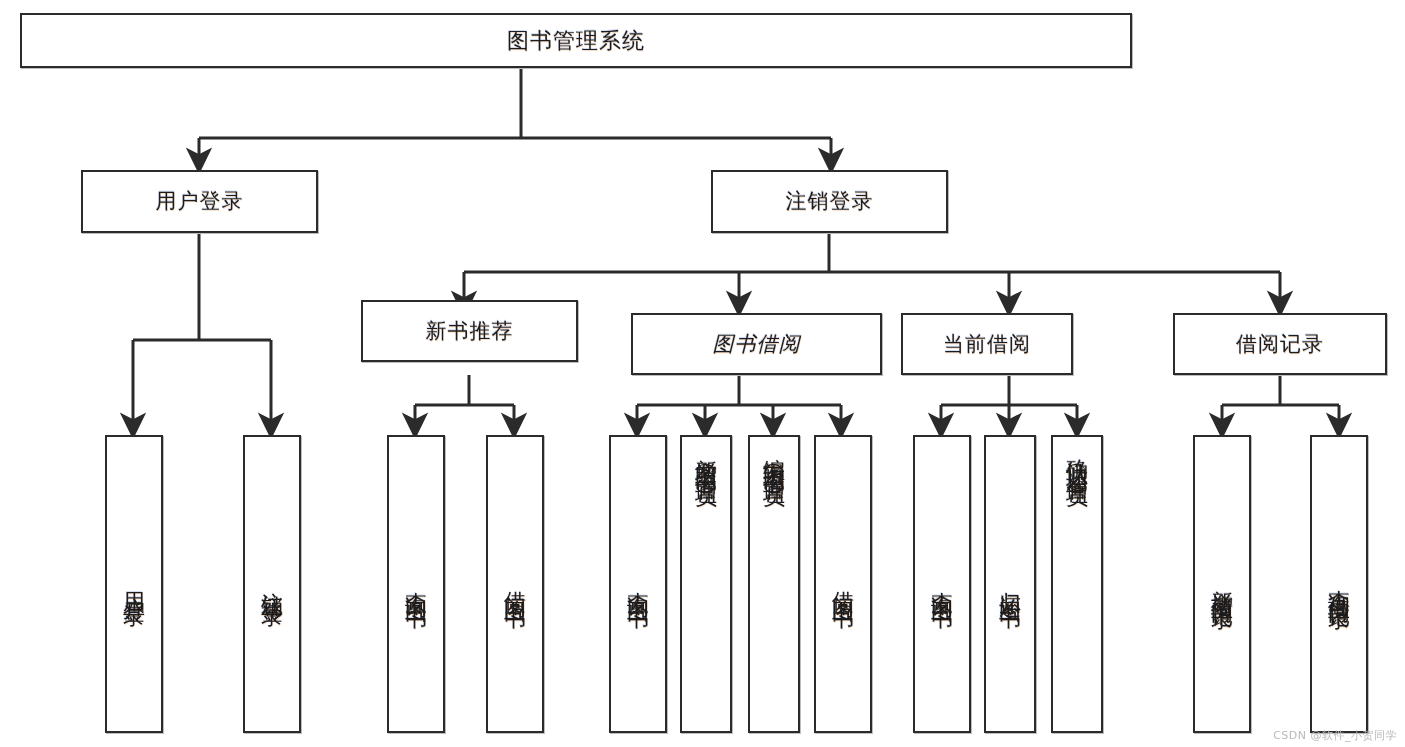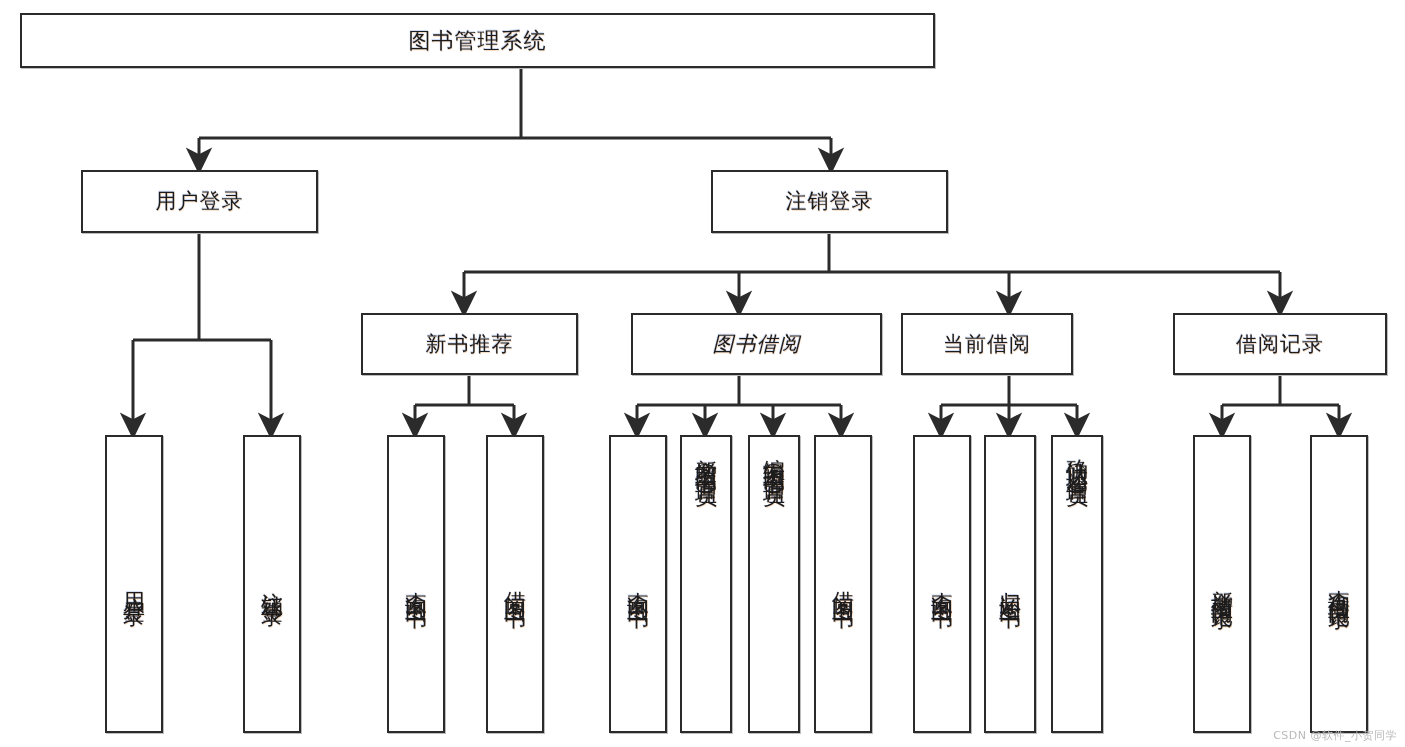--- a/index.html
+++ b/index.html
@@ -115,32 +115,32 @@
       <path d="M1009,405 L1009,425" marker-end="url(#arrow)"></path>
       <path d="M1077,405 L1077,425" marker-end="url(#arrow)"></path>
 
       <path d="M1280,375 L1280,405"></path>
       <path d="M1222,405 L1339,405"></path>
       <path d="M1222,405 L1222,425" marker-end="url(#arrow)"></path>
       <path d="M1339,405 L1339,425" marker-end="url(#arrow)"></path>
     </g>
   </svg>
 
-  <div class="node root" style="left:20px;top:13px;width:915px;height:55px;">
+  <div class="node root" style="left:20px;top:13px;width:1112px;height:55px;">
     <span class="label">图书管理系统</span>
   </div>
 
   <div class="node" style="left:81px;top:170px;width:237px;height:63px;">
     <span class="label">用户登录</span>
   </div>
   <div class="node" style="left:711px;top:170px;width:237px;height:63px;">
     <span class="label">注销登录</span>
   </div>
 
-  <div class="node" style="left:361px;top:313px;width:217px;height:62px;">
+  <div class="node" style="left:361px;top:300px;width:217px;height:62px;">
     <span class="label">新书推荐</span>
   </div>
   <div class="node" style="left:631px;top:313px;width:251px;height:62px;font-style:italic;">
     <span class="label">图书借阅</span>
   </div>
   <div class="node" style="left:901px;top:313px;width:172px;height:62px;">
     <span class="label">当前借阅</span>
   </div>
   <div class="node" style="left:1173px;top:313px;width:214px;height:62px;">
     <span class="label">借阅记录</span>

